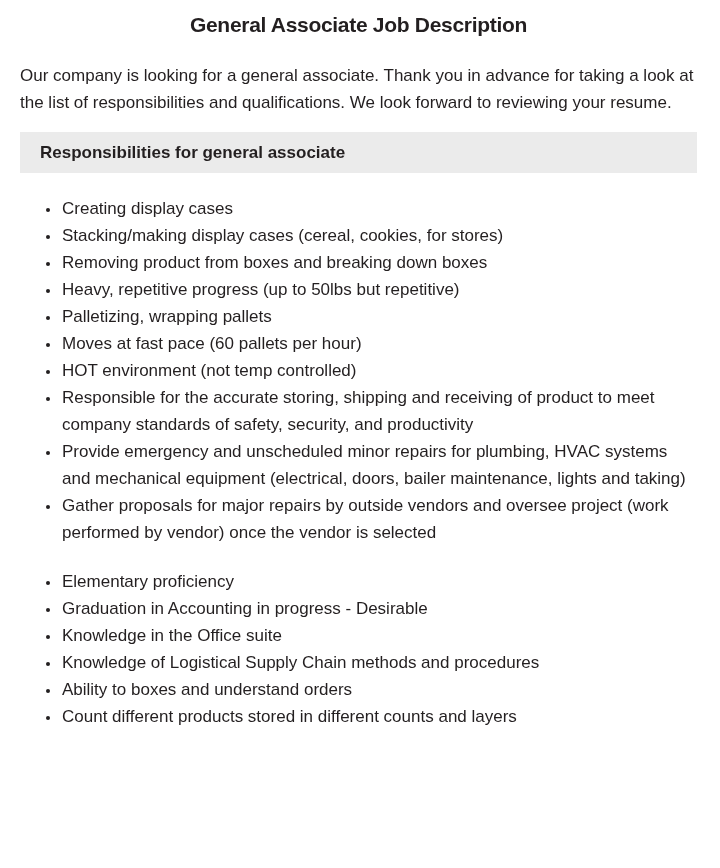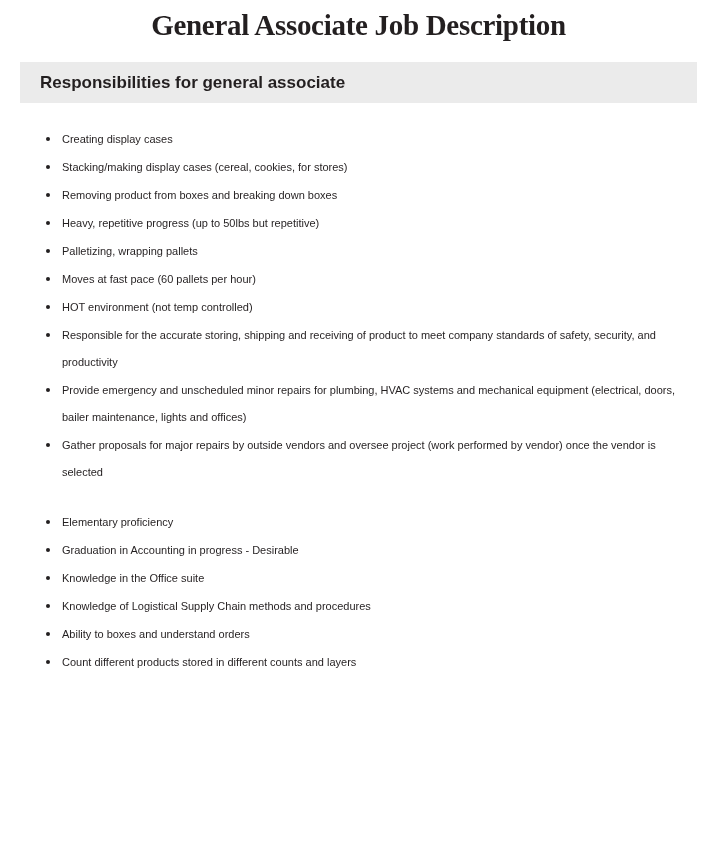--- a/index.html
+++ b/index.html
@@ -12,75 +12,75 @@
     height: 868px;
     box-sizing: border-box;
     padding: 6px 23px 0 20px;
     background: #ffffff;
     font-family: "Liberation Sans", sans-serif;
     color: #231f20;
     overflow: hidden;
   }
   .doc-title {
     text-align: center;
-    font-size: 29px;
+    font-size: 21px;
     line-height: 34px;
     font-weight: bold;
     letter-spacing: -0.3px;
     margin: 2px 0 20px 0;
-    font-family: Liberation Serif, serif;
   }
   .intro {
     font-size: 17px;
     line-height: 27px;
     margin: 0 0 16px 0;
   }
   .section-heading {
     background: #ebebeb;
     font-weight: bold;
     font-size: 17px;
     line-height: 19px;
     padding: 11px 12px 11px 20px;
     margin: 0;
   }
   ul.bullet-list {
     margin: 22px 0 17px 0;
     padding-left: 41px;
-    font-size: 11px;
+    font-size: 17px;
     line-height: 27px;
     list-style: disc outside;
   }
   ul.bullet-list li {
     margin: 0;
     padding-left: 1px;
   }
   ul.bullet-list li::marker {
     font-size: 14px;
   }
 </style>
 </head>
 <body>
 
 <div class="page">
 
   <h1 class="doc-title">General Associate Job Description</h1>
 
+  <p class="intro">Our company is looking for a general associate. Thank you in advance for taking a look at the list of responsibilities and qualifications. We look forward to reviewing your resume.</p>
 
   <div class="section">
     <h2 class="section-heading">Responsibilities for general associate</h2>
     <ul class="bullet-list">
         <li>Creating display cases</li>
         <li>Stacking/making display cases (cereal, cookies, for stores)</li>
         <li>Removing product from boxes and breaking down boxes</li>
         <li>Heavy, repetitive progress (up to 50lbs but repetitive)</li>
         <li>Palletizing, wrapping pallets</li>
         <li>Moves at fast pace (60 pallets per hour)</li>
         <li>HOT environment (not temp controlled)</li>
         <li>Responsible for the accurate storing, shipping and receiving of product to meet company standards of safety, security, and productivity</li>
-        <li>Provide emergency and unscheduled minor repairs for plumbing, HVAC systems and mechanical equipment (electrical, doors, bailer maintenance, lights and offices)</li>
+        <li>Provide emergency and unscheduled minor repairs for plumbing, HVAC systems and mechanical equipment (electrical, doors, bailer maintenance, lights and taking)</li>
         <li>Gather proposals for major repairs by outside vendors and oversee project (work performed by vendor) once the vendor is selected</li>
       </ul>
   </div>
 
   <div class="section">
     <ul class="bullet-list">
         <li>Elementary proficiency</li>
         <li>Graduation in Accounting in progress - Desirable</li>
         <li>Knowledge in the Office suite</li>
         <li>Knowledge of Logistical Supply Chain methods and procedures</li>

